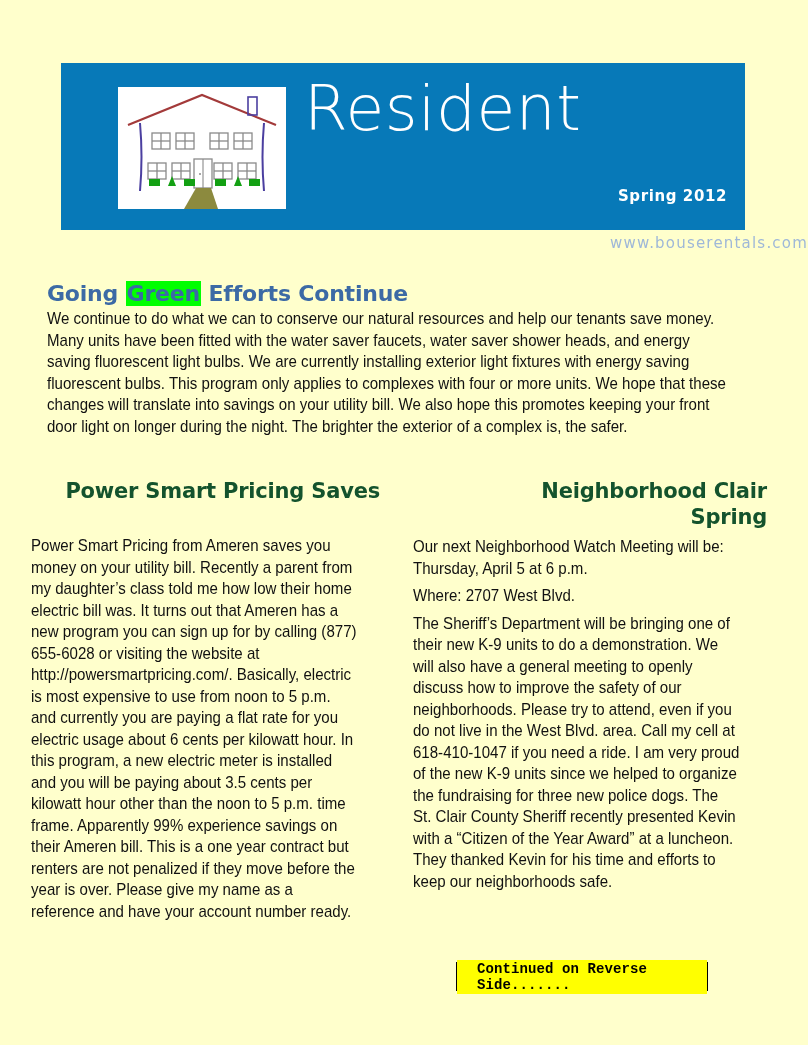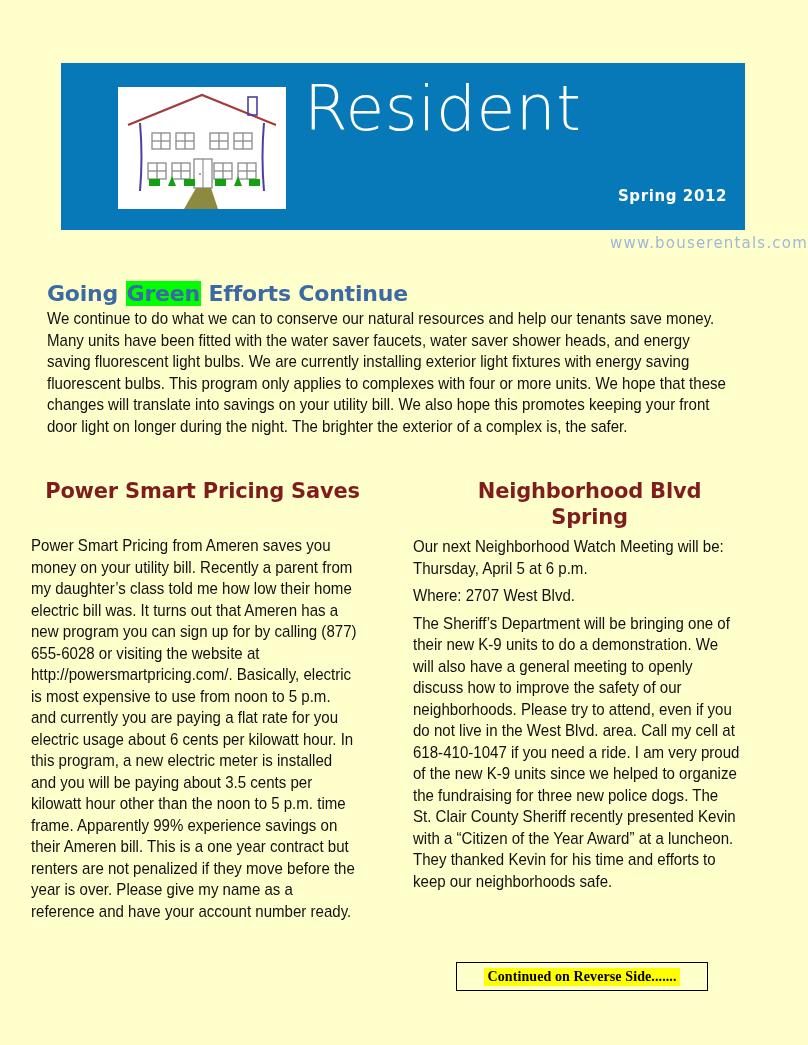--- a/index.html
+++ b/index.html
@@ -85,22 +85,22 @@
     letter-spacing: -0.2px;
   }
   .hl-green {
     background: #00ff00;
     padding: 0 1px;
   }
   .col-head {
     font-family: "DejaVu Sans", sans-serif;
     font-weight: bold;
     font-size: 21px;
-    color: #7f1d1d;
-    text-align: center;
+    color: #14532d;
+    text-align: right;
     line-height: 26px;
     letter-spacing: -0.2px;
   }
 
   
   .body-text {
     font-family: "Liberation Sans", sans-serif;
     font-size: 16.2px;
     line-height: 21.5px;
     color: #111111;
@@ -160,25 +160,25 @@
     height: 29px;
     border: 1.5px solid #000000;
     background: #ffffcc;
     box-sizing: border-box;
     display: flex;
     align-items: center;
     justify-content: center;
   }
   .continued-text {
     background: #ffff00;
-    font-family: Liberation Serif, serif;
+    font-family: Liberation Mono, monospace;
     font-weight: bold;
     font-size: 14px;
     color: #000000;
-    padding: 1px 3px;
+    padding: 1px 20px;
     letter-spacing: 0.1px;
   }
 </style>
 </head>
 <body>
 
 <div class="page">
 
   <div class="banner">
 
@@ -257,21 +257,21 @@
 
   <div class="col-head" id="left-col-head">
     <div>Power Smart Pricing Saves</div>
   </div>
 
   <div class="body-text" id="left-col-body">
     <p>Power Smart Pricing from Ameren saves you money on your utility bill.  Recently a parent from my daughter’s class told me how low their home electric bill was.  It turns out that Ameren has a new program you can sign up for by calling (877) 655-6028 or visiting the website at http://powersmartpricing.com/.  Basically, electric is most expensive to use from noon to 5 p.m. and currently you are paying a flat rate for you electric usage about 6 cents per kilowatt hour.  In this program, a new electric meter is installed and you will be paying about 3.5 cents per kilowatt hour other than the noon to 5 p.m. time frame.  Apparently 99% experience savings on their Ameren bill.  This is a one year contract but renters are not penalized if they move before the year is over.  Please give my name as a reference and have your account number ready.</p>
   </div>
 
   <div class="col-head" id="right-col-head">
-    <div>Neighborhood Blvd</div>
+    <div>Neighborhood Clair</div>
     <div>Spring</div>
   </div>
 
   <div class="body-text" id="right-col-body">
     <p>Our next Neighborhood Watch Meeting will be:  Thursday, April 5 at 6 p.m.</p>
     <p>Where:  2707 West Blvd.</p>
     <p>The Sheriff’s Department will be bringing one of their new K-9 units to do a demonstration.  We will also have a general meeting to openly discuss how to improve the safety of our neighborhoods.  Please try to attend, even if you do not live in the West Blvd. area.  Call my cell at 618-410-1047 if you need a ride.  I am very proud of the new K-9 units since we helped to organize the fundraising for three new police dogs.  The St. Clair County Sheriff recently presented Kevin with a “Citizen of the Year Award” at a luncheon.  They thanked Kevin for his time and efforts to keep our neighborhoods safe.</p>
   </div>
 
   <div class="continued-box">

